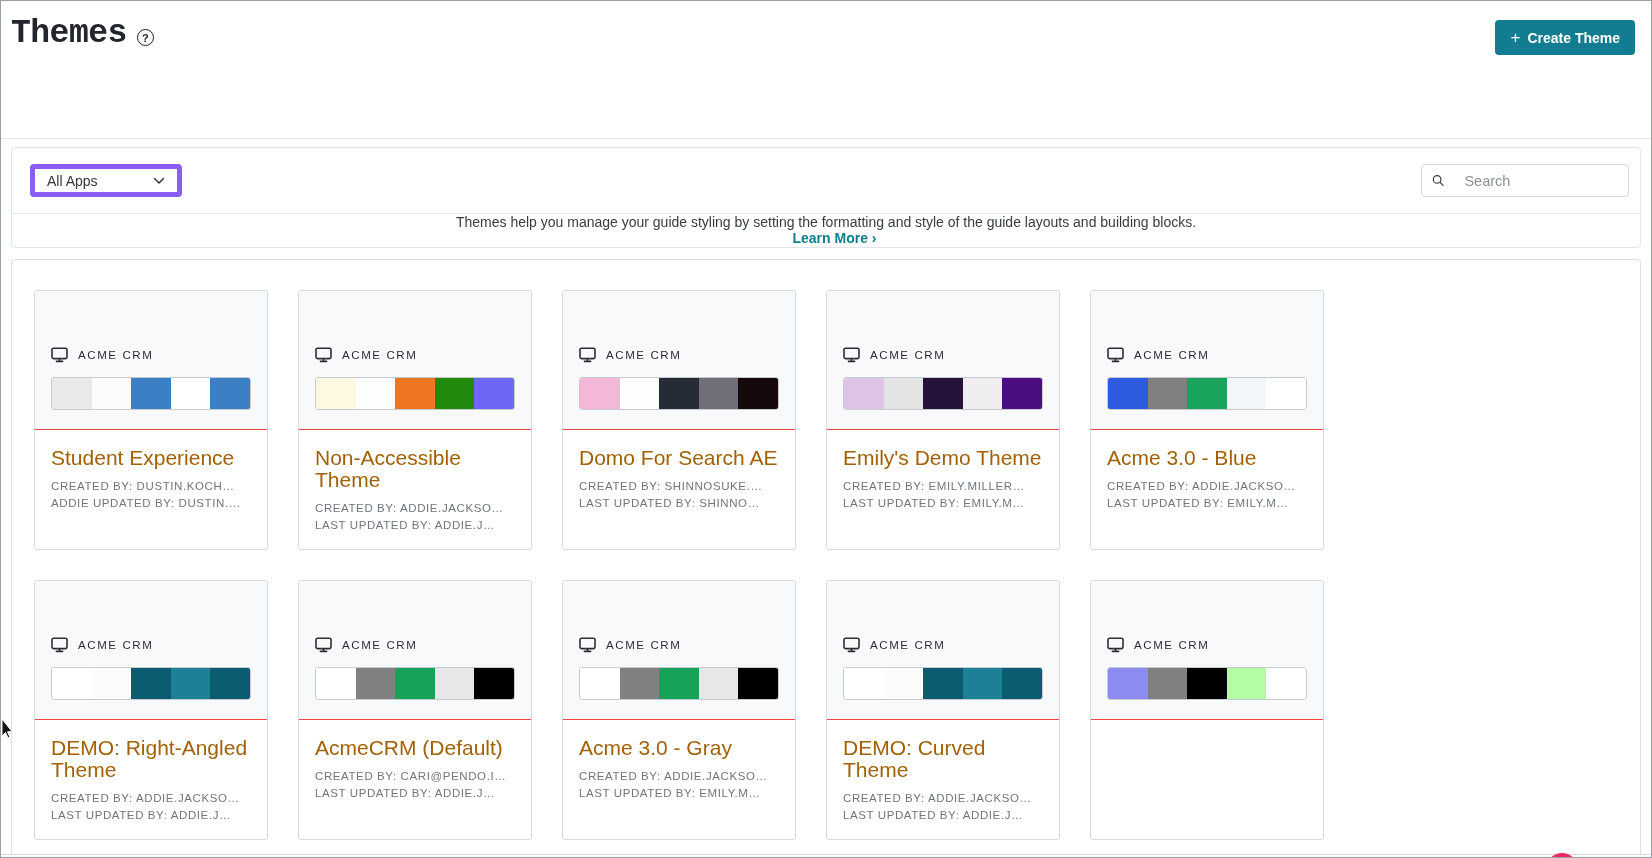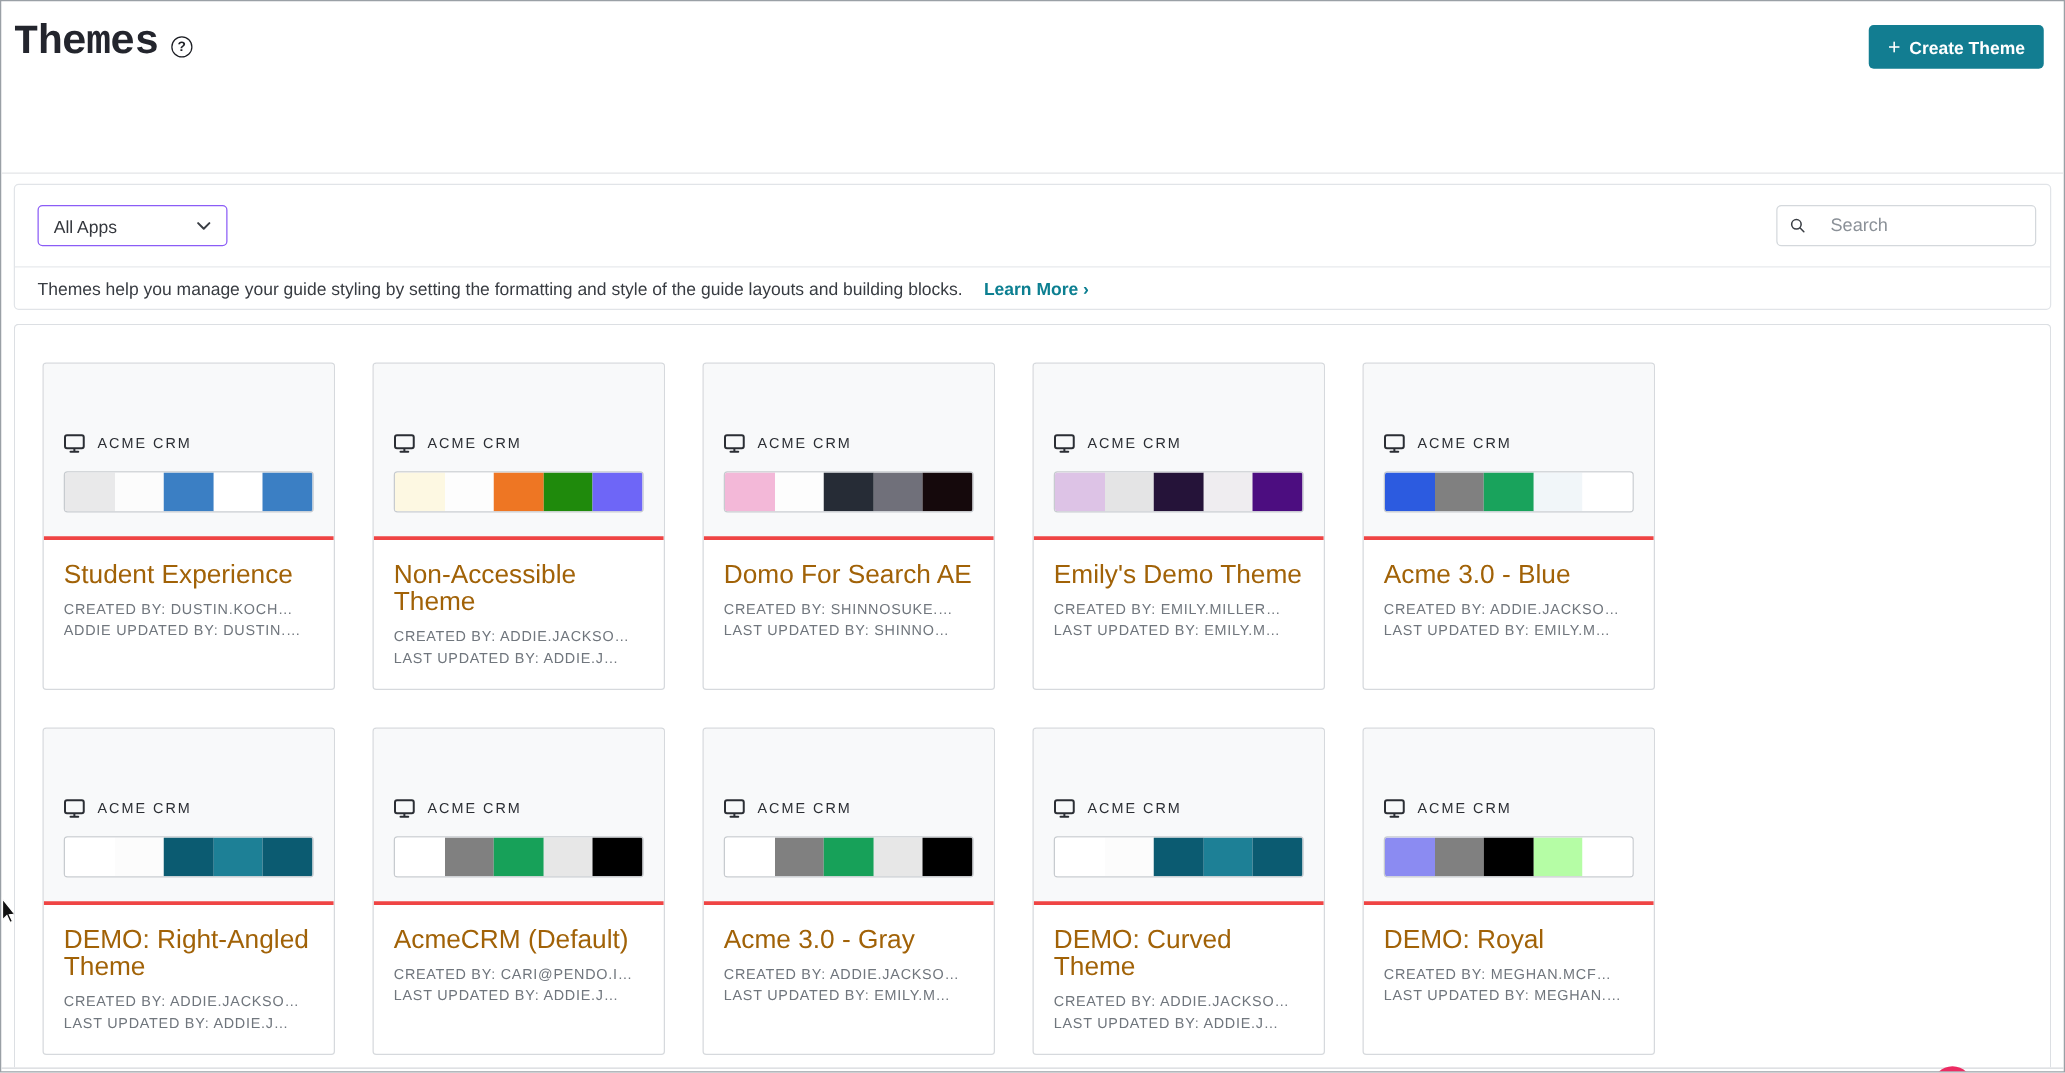--- a/index.html
+++ b/index.html
@@ -27,53 +27,53 @@
     font-family:"Liberation Sans",sans-serif; font-size:14px; font-weight:700;
     display:flex; align-items:center; gap:7px; cursor:pointer;
   }
   .create-btn .plus { font-size:17px; font-weight:400; line-height:1; }
   
   .filter-box {
     margin:8px 10px 0 10px; border:1px solid #e1e4e8; border-radius:4px; background:#fff;
   }
   .filter-row { height:65px; display:flex; align-items:center; justify-content:space-between; padding:0 11px 0 18px; }
   .app-select {
-    width:152px; height:33px; border:1px solid #8b5cf6; border-radius:4px;
+    width:152px; height:33px; border:5px solid #8b5cf6; border-radius:4px;
     display:flex; align-items:center; justify-content:space-between; padding:0 12px;
     font-size:14px; color:#33363c; cursor:pointer; background:#fff;
   }
   .search-box {
     width:208px; height:33px; border:1px solid #d4d8dc; border-radius:4px;
     display:flex; align-items:center; padding:0 10px; gap:20px; background:#fff;
   }
   .search-box input {
     border:none; outline:none; font-family:"Liberation Sans",sans-serif;
     font-size:14.5px; color:#33363c; width:100%; background:transparent;
   }
   .search-box input::placeholder { color:#8b9198; }
   .info-row {
-    border-top:1px solid #e7eaed; height:34px; display:flex; align-items:center; padding:12px 18px;
-    font-size:14px; color:#383c42;
+    border-top:1px solid #e7eaed; height:34px; display:flex; align-items:center; padding:0 18px;
+    font-size:14px; color:#383c42;flex-direction:column;
   }
   .learn-more { color:#0C7F91; font-weight:700; margin-left:17px; text-decoration:none; cursor:pointer; }
   
   .cards-box {
     margin:11px 10px 0 10px; height:595px;
     border:1px solid #dcdfe3; border-bottom:none; border-radius:4px 4px 0 0;
     overflow:hidden; background:#fff;
   }
   .grid {
     display:grid; grid-template-columns:repeat(5,234px);
     column-gap:30px; row-gap:30px; padding:30px 22px;
   }
   .card {
     border:1px solid #d6d9dd; border-radius:3px; background:#fff; overflow:hidden; cursor:pointer;
     display:flex; flex-direction:column;
   }
-  .card-top { background:#f8f9fa; padding:56px 16px 19px 16px; border-bottom:3px solid #ef4444; }
+  .card-top { background:#f8f9fa; padding:56px 16px 19px 16px; border-bottom:1px solid #ef4444; }
   .card-app { display:flex; align-items:center; gap:10px; margin-bottom:14px; }
   .card-app-name { font-size:11.5px; letter-spacing:1.6px; color:#2b2e34; font-weight:500; }
   .monitor-icon { flex:0 0 auto; }
   .palette {
     height:33px; border:1px solid #c7cbcf; border-radius:3px; overflow:hidden;
     display:flex; background:#fff;
   }
   .swatch { flex:1 1 0; }
   .card-bottom { padding:17px 16px 15px 16px; flex:1; }
   .card-title { font-size:21px; color:#a16207; margin-bottom:9px; line-height:22px; }
@@ -363,25 +363,20 @@
         <span class="card-app-name">ACME CRM</span>
       </div>
       <div class="palette">
             <div class="swatch" style="background: rgb(139, 139, 242);"></div>
             <div class="swatch" style="background: rgb(128, 128, 128);"></div>
             <div class="swatch" style="background: rgb(0, 0, 0);"></div>
             <div class="swatch" style="background: rgb(181, 253, 165);"></div>
             <div class="swatch" style="background: rgb(255, 255, 255);"></div>
           </div>
     </div>
-    <div class="card-bottom">
-      <div class="card-title">DEMO: Royal</div>
-      <div class="meta card-created">CREATED BY: MEGHAN.MCF…</div>
-      <div class="meta card-updated">LAST UPDATED BY: MEGHAN.…</div>
-    </div>
   </div>
 </div>
 </div>
 
 <div class="bottom-line"></div>
 <div class="pink-badge" style="background: rgb(236, 43, 98);"></div>
 <svg class="mouse-cursor" width="16" height="24" viewBox="0 0 16 24">
   <path d="M7 2 L7 19 L10.5 15.5 L13 21 L15 20 L12.5 14.8 L17 14.5 Z" fill="#111" stroke="#fff" stroke-width="1"></path>
 </svg>
 

